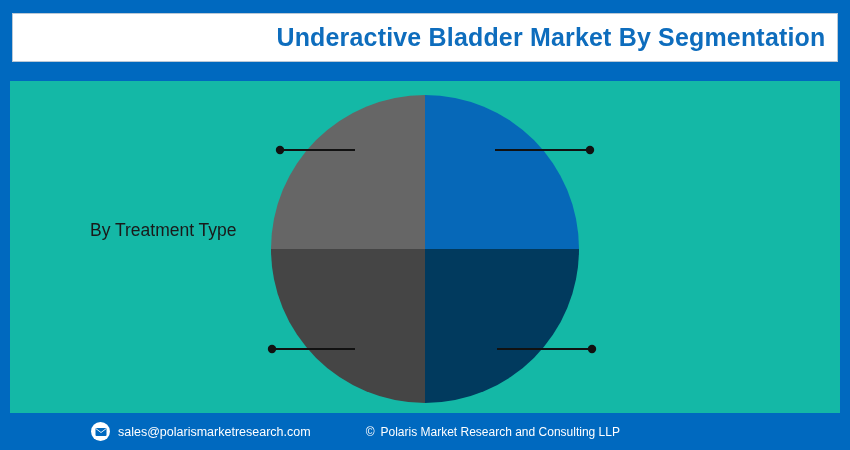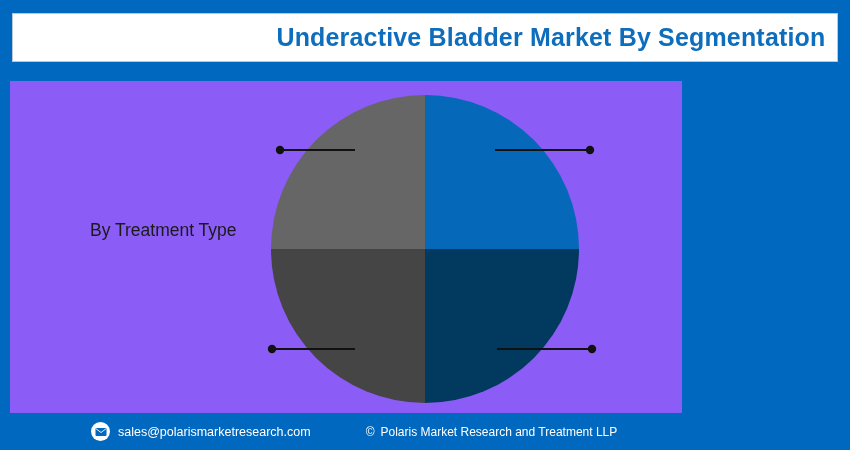--- a/index.html
+++ b/index.html
@@ -47,23 +47,23 @@
     font-family: "Liberation Sans Narrow", "Liberation Sans", sans-serif;
     transform: scaleX(0.96);
     white-space: nowrap;
   }
 
   
   #body-canvas {
     position: absolute;
     left: 10px;
     top: 81px;
-    width: 672px;
+    width: 830px;
     height: 332px;
-    background: #8b5cf6;
+    background: #14b8a6;
   }
 
   #chart-area {
     position: absolute;
     left: 0; top: 0;
     width: 830px;
     height: 332px;
   }
   #chart-svg {
     display: block;
@@ -175,18 +175,18 @@
         <svg width="12" height="10" viewBox="0 0 24 18" aria-hidden="true">
           <rect x="1" y="1" width="22" height="16" rx="2" fill="#0069bf"></rect>
           <path d="M2 2.5 L12 10 L22 2.5" stroke="#ffffff" stroke-width="1.8" fill="none" stroke-linejoin="round"></path>
         </svg>
       </span>
       <span>sales@polarismarketresearch.com</span>
     </div>
 
     <div class="footer-item" id="footer-copy">
       <span class="copy-glyph">©</span>
-      <span>Polaris Market Research and Treatment LLP</span>
+      <span>Polaris Market Research and Consulting LLP</span>
     </div>
 
   </div>
 
 </div>
 
 </body></html>

